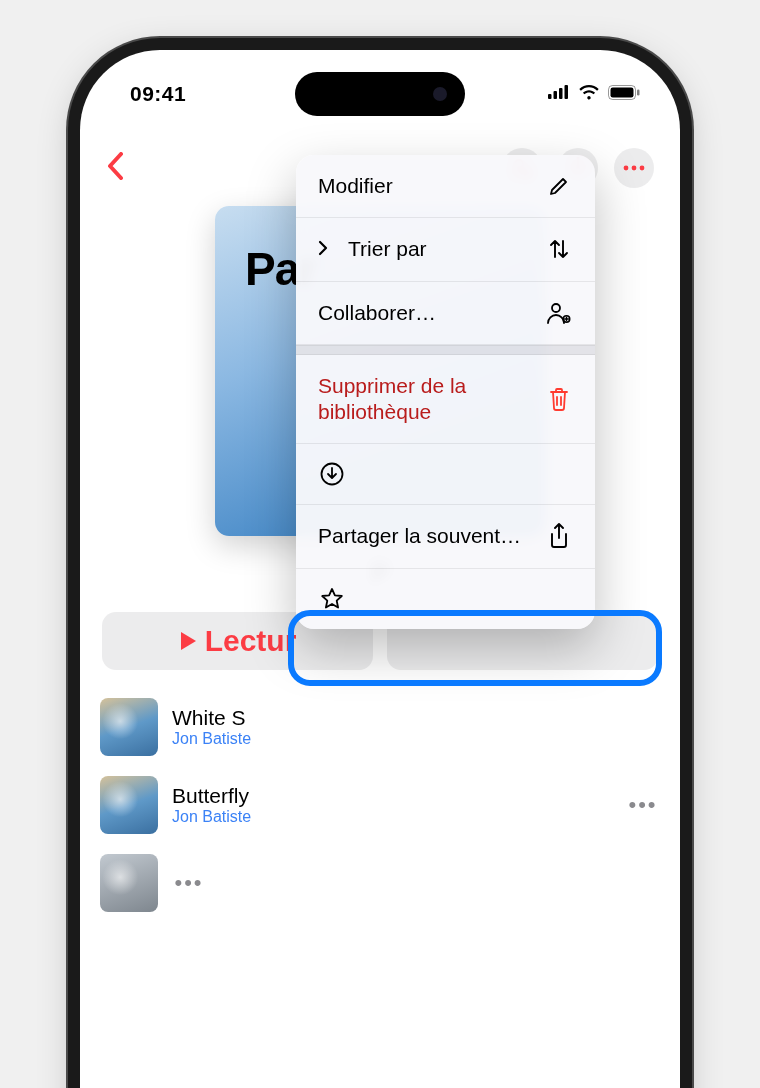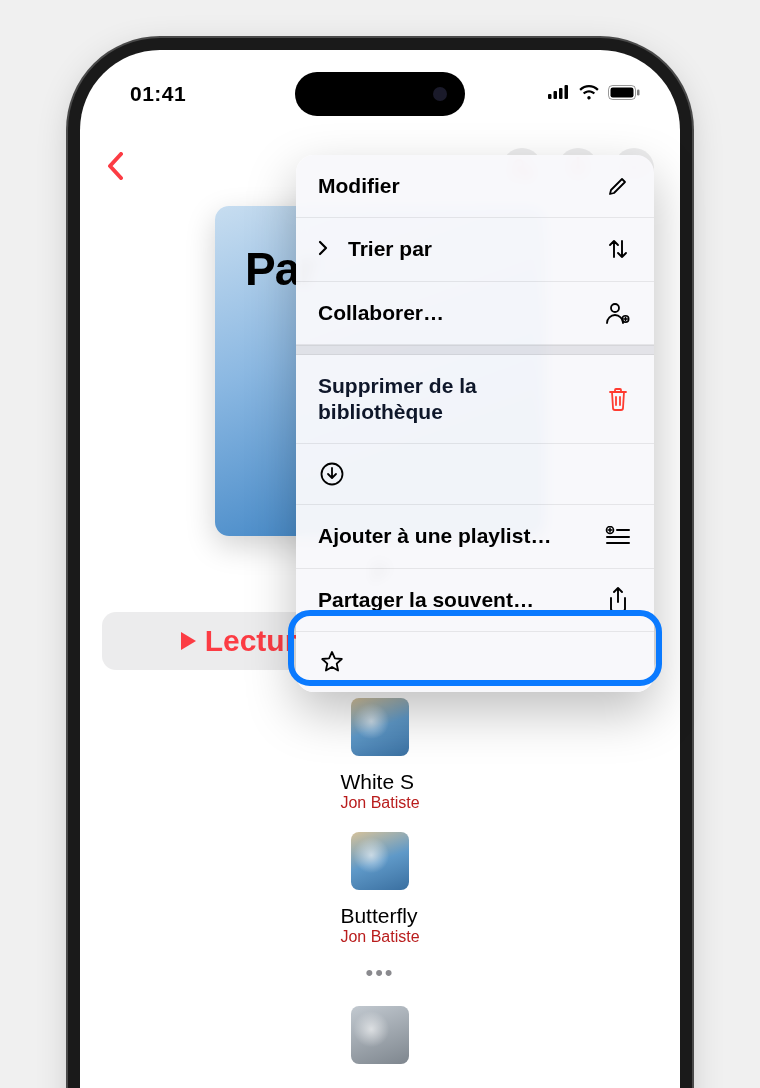--- a/index.html
+++ b/index.html
@@ -142,71 +142,69 @@
   }
 
   .tracks {
     margin-top: 18px;
   }
   .track {
     display: flex;
     align-items: center;
     gap: 14px;
     padding: 10px 0;
-    flex-direction: column;
   }
   .track-thumb {
     width: 58px; height: 58px;
     border-radius: 8px;
     background: linear-gradient(160deg,#d6c29a 0%, #5f99c8 50%, #3a6fa0 100%);
     position: relative;
     overflow: hidden;
   }
   .track-thumb::after{
     content:"";
     position:absolute; inset:0;
     background: radial-gradient(circle at 35% 40%, rgba(255,255,255,0.6) 0%, rgba(255,255,255,0) 35%);
   }
   .track-info { flex: 1; min-width: 0; }
   .track-title { font-size: 21px; white-space: nowrap; overflow: hidden; text-overflow: ellipsis;}
-  .track-artist { font-size: 16px; color: #b91c1c; }
+  .track-artist { font-size: 16px; color: #3b82f6; }
   .track-more { width: 34px; text-align: center; color: #8a8a8e; font-size: 22px; letter-spacing: 2px;}
 
   
   .menu {
     position: absolute;
     top: 155px;
     left: 296px;
-    width: 358px;
+    width: 299px;
     background: rgba(248,248,251,0.96);
     border-radius: 18px;
     box-shadow: 0 20px 50px rgba(0,0,0,0.25);
     z-index: 200;
     overflow: visible;
     backdrop-filter: blur(6px);
-    font-weight: bold;
   }
   .menu-item {
     display: flex;
     align-items: center;
     justify-content: space-between;
     padding: 18px 22px;
     font-size: 21px;
     border-bottom: 1px solid rgba(0,0,0,0.08);
     gap: 14px;
   }
   .menu-item:last-child { border-bottom: none; }
   .menu-item .label { flex: 1; line-height: 1.25; }
   .menu-sep {
     height: 10px;
     background: rgba(120,120,128,0.16);
     border-top: 1px solid rgba(0,0,0,0.06);
     border-bottom: 1px solid rgba(0,0,0,0.06);
   }
-  .menu-item.destructive .label { color: #0f172a; }
+  .menu-item.destructive .label { color: #b91c1c; }
   .menu-item.destructive .micon { color: #ff3b30; }
   .micon { width: 28px; display:flex; justify-content:center; color:#000; }
   .menu-item .chev { margin-right: 6px; color:#000;}
   .menu-highlight {
     position: absolute;
     border: 6px solid #0a7aff;
     border-radius: 22px;
     pointer-events: none;
     z-index: 300;
   }
@@ -216,21 +214,21 @@
 
 <div class="side-button btn-left-1"></div>
 <div class="side-button btn-left-2"></div>
 <div class="side-button btn-left-3"></div>
 <div class="side-button btn-right"></div>
 
 <div class="phone-frame">
   <div class="dynamic-island"></div>
 
   <div class="status-bar">
-    <div class="status-time">01:41</div>
+    <div class="status-time">09:41</div>
     <div class="status-right">
       <span>
         <svg width="22" height="14" viewBox="0 0 22 14">
             <rect x="0" y="9" width="3.5" height="5" rx="1" fill="#000"></rect>
             <rect x="5.5" y="6" width="3.5" height="8" rx="1" fill="#000"></rect>
             <rect x="11" y="3" width="3.5" height="11" rx="1" fill="#000"></rect>
             <rect x="16.5" y="0" width="3.5" height="14" rx="1" fill="#000"></rect>
           </svg>
       </span>
       <span>
@@ -366,30 +364,20 @@
   </div>
   <div class="menu-item">
     <span class="micon">
       <svg width="24" height="24" viewBox="0 0 24 24">
           <circle cx="12" cy="12" r="10.5" fill="none" stroke="#000" stroke-width="1.8"></circle>
           <path d="M12 6v9M8 12l4 4 4-4" fill="none" stroke="#000" stroke-width="1.8" stroke-linecap="round" stroke-linejoin="round"></path>
         </svg>
     </span>
   </div>
   <div class="menu-item">
-    <span class="label">Ajouter à une playlist…</span>
-    <span class="micon">
-      <svg width="26" height="20" viewBox="0 0 26 20">
-          <circle cx="5" cy="4" r="3.5" fill="none" stroke="#000" stroke-width="1.6"></circle>
-          <path d="M5 2v4M3 4h4" stroke="#000" stroke-width="1.5" stroke-linecap="round"></path>
-          <path d="M12 4h12M2 11h22M2 17h22" stroke="#000" stroke-width="2" stroke-linecap="round"></path>
-        </svg>
-    </span>
-  </div>
-  <div class="menu-item">
     <span class="label">Partager la souvent…</span>
     <span class="micon">
       <svg width="20" height="26" viewBox="0 0 20 26">
           <path d="M10 1v14M6 5l4-4 4 4" fill="none" stroke="#000" stroke-width="1.9" stroke-linecap="round" stroke-linejoin="round"></path>
           <path d="M3 11v11a2 2 0 002 2h10a2 2 0 002-2V11" fill="none" stroke="#000" stroke-width="1.9" stroke-linecap="round"></path>
         </svg>
     </span>
   </div>
   <div class="menu-item">
     <span class="micon">

